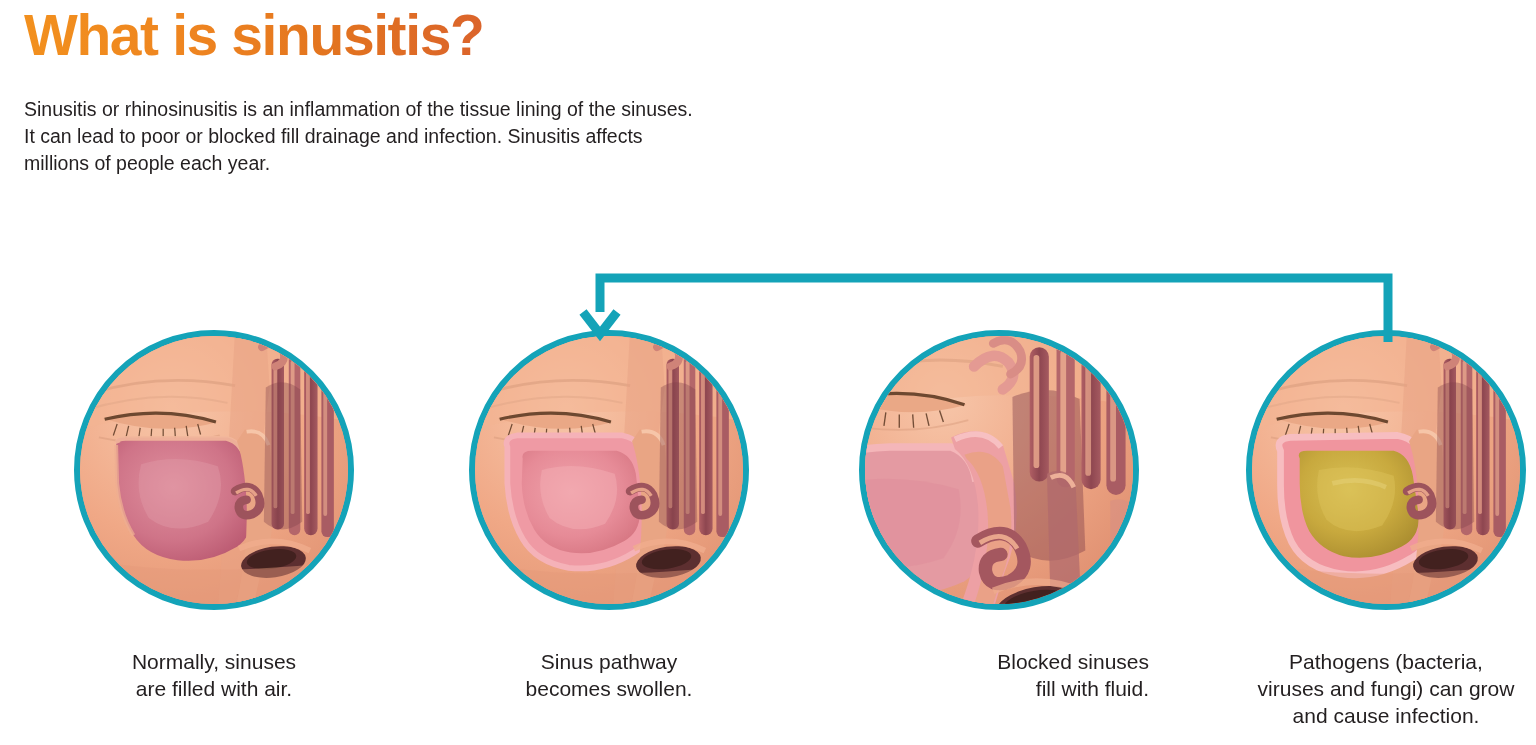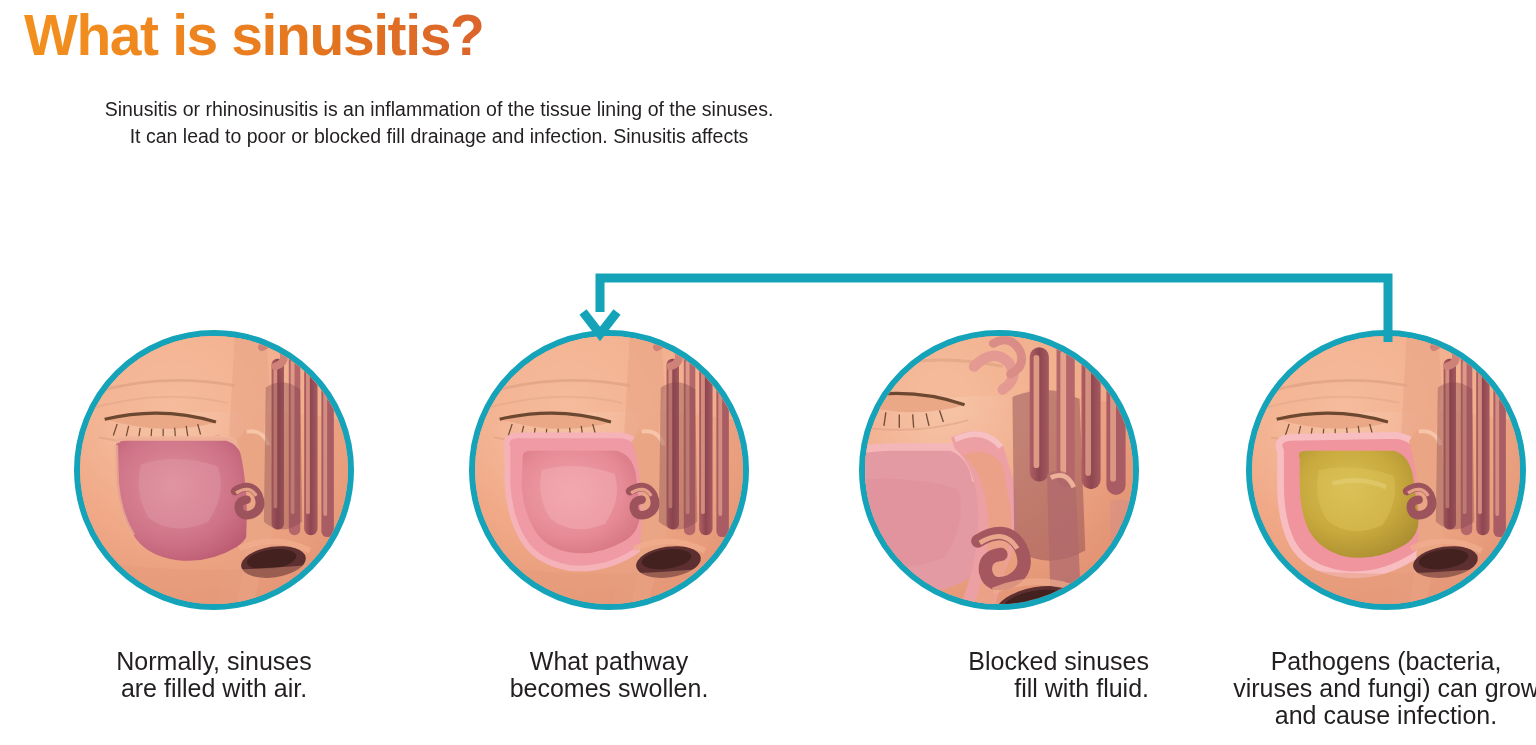--- a/index.html
+++ b/index.html
@@ -33,21 +33,20 @@
     white-space:nowrap;
   }
 
   #intro {
     position:absolute;
     left:24px; top:96px;
     width:830px;
     font-size:19.5px;
     line-height:27px;
     color:#231f20;
-    text-align:center;
   }
   #intro span { display:block; }
 
   
   #flow {
     position:absolute;
     left:0; top:330px;
     width:1536px; height:300px;
   }
 
@@ -72,41 +71,42 @@
     left:570px; top:268px;
     width:830px; height:74px;
   }
 
   
   .caption {
     position:absolute;
     top:648px;
     width:300px;
     text-align:center;
-    font-size:25px;
+    font-size:21px;
     line-height:27px;
     color:#231f20;
   }
   .caption span { display:block; }
 
   #caption-0 { left:64px; }
   #caption-1 { left:459px; }
   #caption-2 { left:849px;text-align:right; }
   #caption-3 { left:1232px; width:308px; }
 </style>
 </head>
 <body>
 
 <div id="page">
 
   <h1 id="title">What is sinusitis?</h1>
 
   <p id="intro">
     <span>Sinusitis or rhinosinusitis is an inflammation of the tissue lining of the sinuses.</span>
     <span>It can lead to poor or blocked fill drainage and infection. Sinusitis affects</span>
+    <span>millions of people each year.</span>
   </p>
 
   <div id="flow">
 
     <div class="panel" id="panel-0">
       <svg class="art" viewBox="0 0 292 292">
         <defs>
           <clipPath id="c0">
               <circle cx="146" cy="146" r="146"></circle>
             </clipPath>
@@ -409,21 +409,21 @@
     <path d="M818 74 L818 10 L30 10 L30 44" stroke="#14A3B8" stroke-width="9" fill="none" stroke-linejoin="miter" stroke-linecap="butt"></path>
     <path d="M13 44 L30 66 L47 44" stroke="#14A3B8" stroke-width="9" fill="none" stroke-linejoin="miter" stroke-linecap="butt"></path>
   </svg>
 
   <div class="caption" id="caption-0">
     <span>Normally, sinuses</span>
     <span>are filled with air.</span>
   </div>
 
   <div class="caption" id="caption-1">
-    <span>What pathway</span>
+    <span>Sinus pathway</span>
     <span>becomes swollen.</span>
   </div>
 
   <div class="caption" id="caption-2">
     <span>Blocked sinuses</span>
     <span>fill with fluid.</span>
   </div>
 
   <div class="caption" id="caption-3">
     <span>Pathogens (bacteria,</span>

